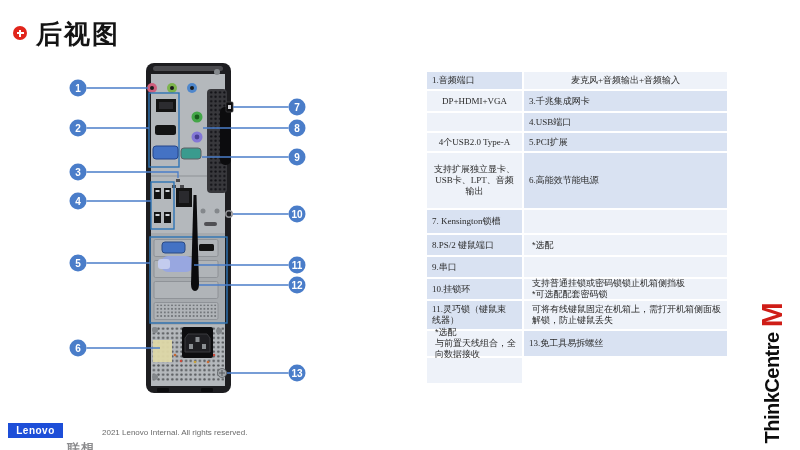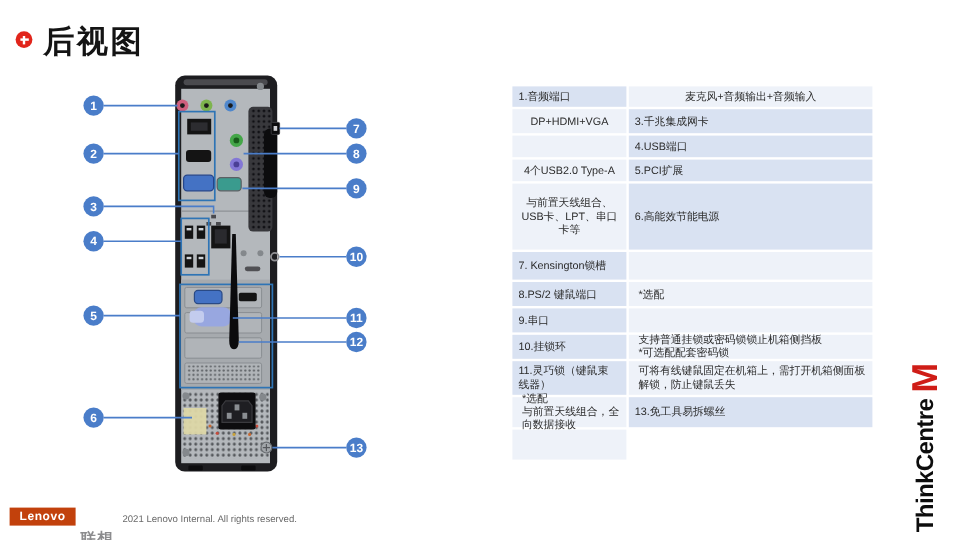--- a/index.html
+++ b/index.html
@@ -21,27 +21,27 @@
   .title-bullet::before{left:3.5px;top:6.1px;width:7px;height:1.8px;}
   .title-bullet::after{left:6.1px;top:3.5px;width:1.8px;height:7px;}
   .page-title{position:absolute;left:36px;top:17px;font-size:26px;font-weight:bold;
     color:#141414;letter-spacing:2px;}
 
   
   .spec-table{position:absolute;left:427px;top:72px;width:300px;display:grid;
     grid-template-columns:95px 203px;gap:2px;background:#fff;}
   .cell{font-size:9px;line-height:11px;color:#2b2b2b;display:flex;flex-direction:column;
     justify-content:center;}
-  .cell.label{background:var(--label-bg);padding-left:5px;padding-right:14px;}
+  .cell.label{background:var(--label-bg);padding-left:5px;padding-right:14px;font-family:Liberation Serif, serif;}
   .cell.value{background:var(--value-bg);}
-  .cell.value.center{align-items:center;text-align:center;padding:0 4px;}
+  .cell.value.center{align-items:center;text-align:center;padding:0 4px;font-family:Liberation Serif, serif;}
   .cell.value.left{align-items:flex-start;text-align:left;padding-left:8px;padding-right:4px;}
 
   
-  .lenovo-block{position:absolute;left:8px;top:423px;width:55px;height:15px;background:#c2410c;
+  .lenovo-block{position:absolute;left:8px;top:423px;width:55px;height:15px;background:#1d4ed8;
     color:#fff;font-size:10px;font-weight:bold;letter-spacing:.5px;display:flex;
     align-items:center;justify-content:center;}
   .lenovo-cn{position:absolute;left:67px;top:440px;font-size:13px;font-weight:bold;
     color:#8c8c8e;letter-spacing:1px;}
   .copyright{position:absolute;left:102px;top:428px;font-size:8px;color:#6a6a6a;}
 
   
   .brand-vert{position:absolute;left:703px;top:356px;width:137px;height:38px;
     transform:rotate(-90deg);transform-origin:center;display:flex;align-items:center;
     justify-content:flex-start;white-space:nowrap;}
@@ -255,21 +255,21 @@
         <div>DP+HDMI+VGA</div>
       </div>
       <div class="cell label">3.千兆集成网卡</div>
       <div class="cell value center"></div>
       <div class="cell label">4.USB端口</div>
       <div class="cell value center">
         <div>4个USB2.0 Type-A</div>
       </div>
       <div class="cell label">5.PCI扩展</div>
       <div class="cell value center">
-        <div>与前置天线组合、USB卡、LPT、串口卡等</div>
+        <div>支持扩展独立显卡、USB卡、LPT、音频输出</div>
       </div>
       <div class="cell label">6.高能效节能电源</div>
       <div class="cell label">7. Kensington锁槽</div>
       <div class="cell value center"></div>
       <div class="cell label">8.PS/2 键鼠端口</div>
       <div class="cell value left">
         <div>*选配</div>
       </div>
       <div class="cell label">9.串口</div>
       <div class="cell value left"></div>

